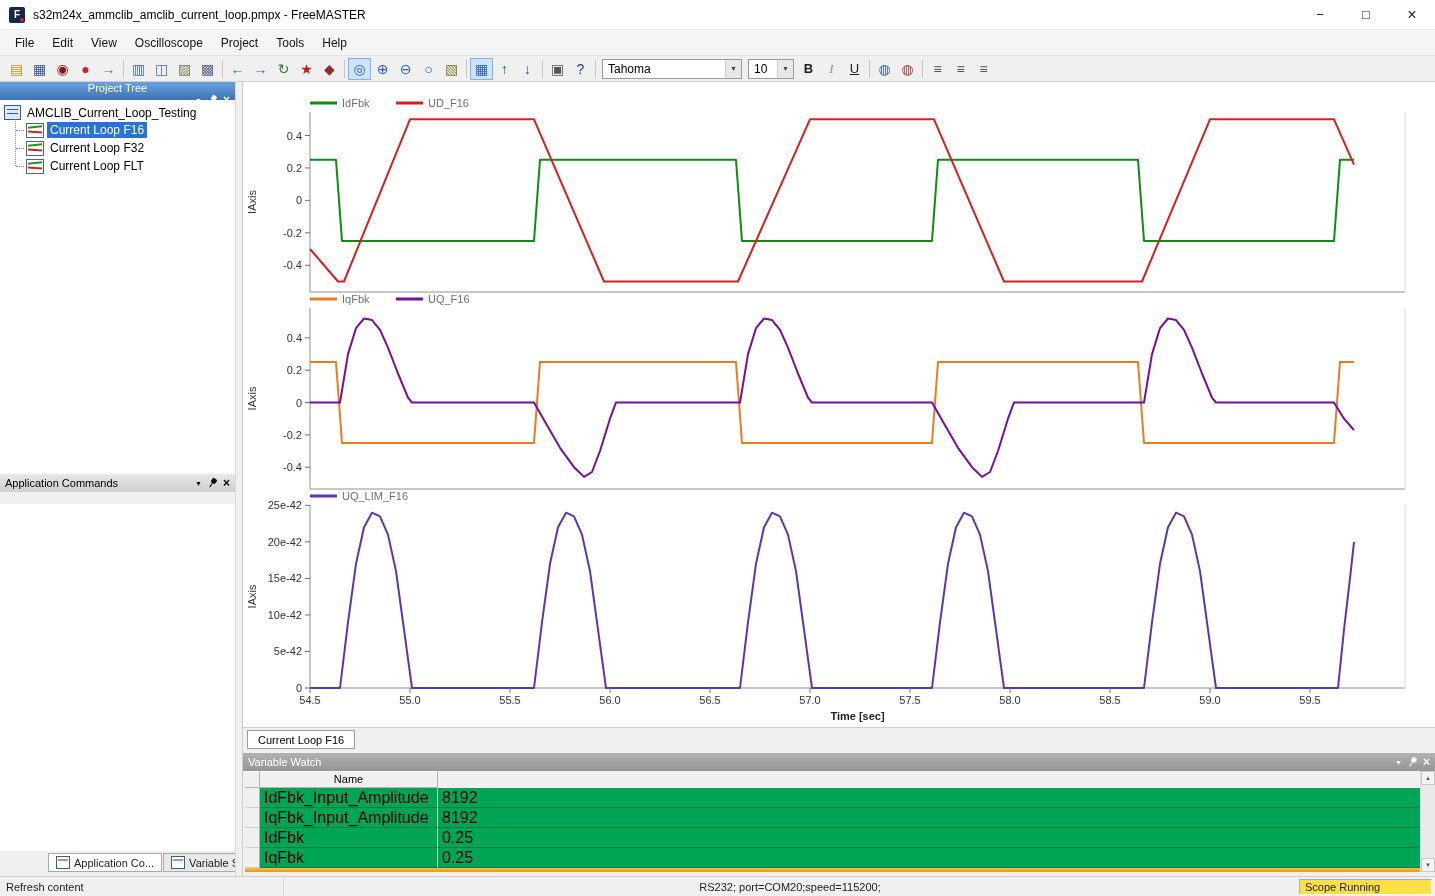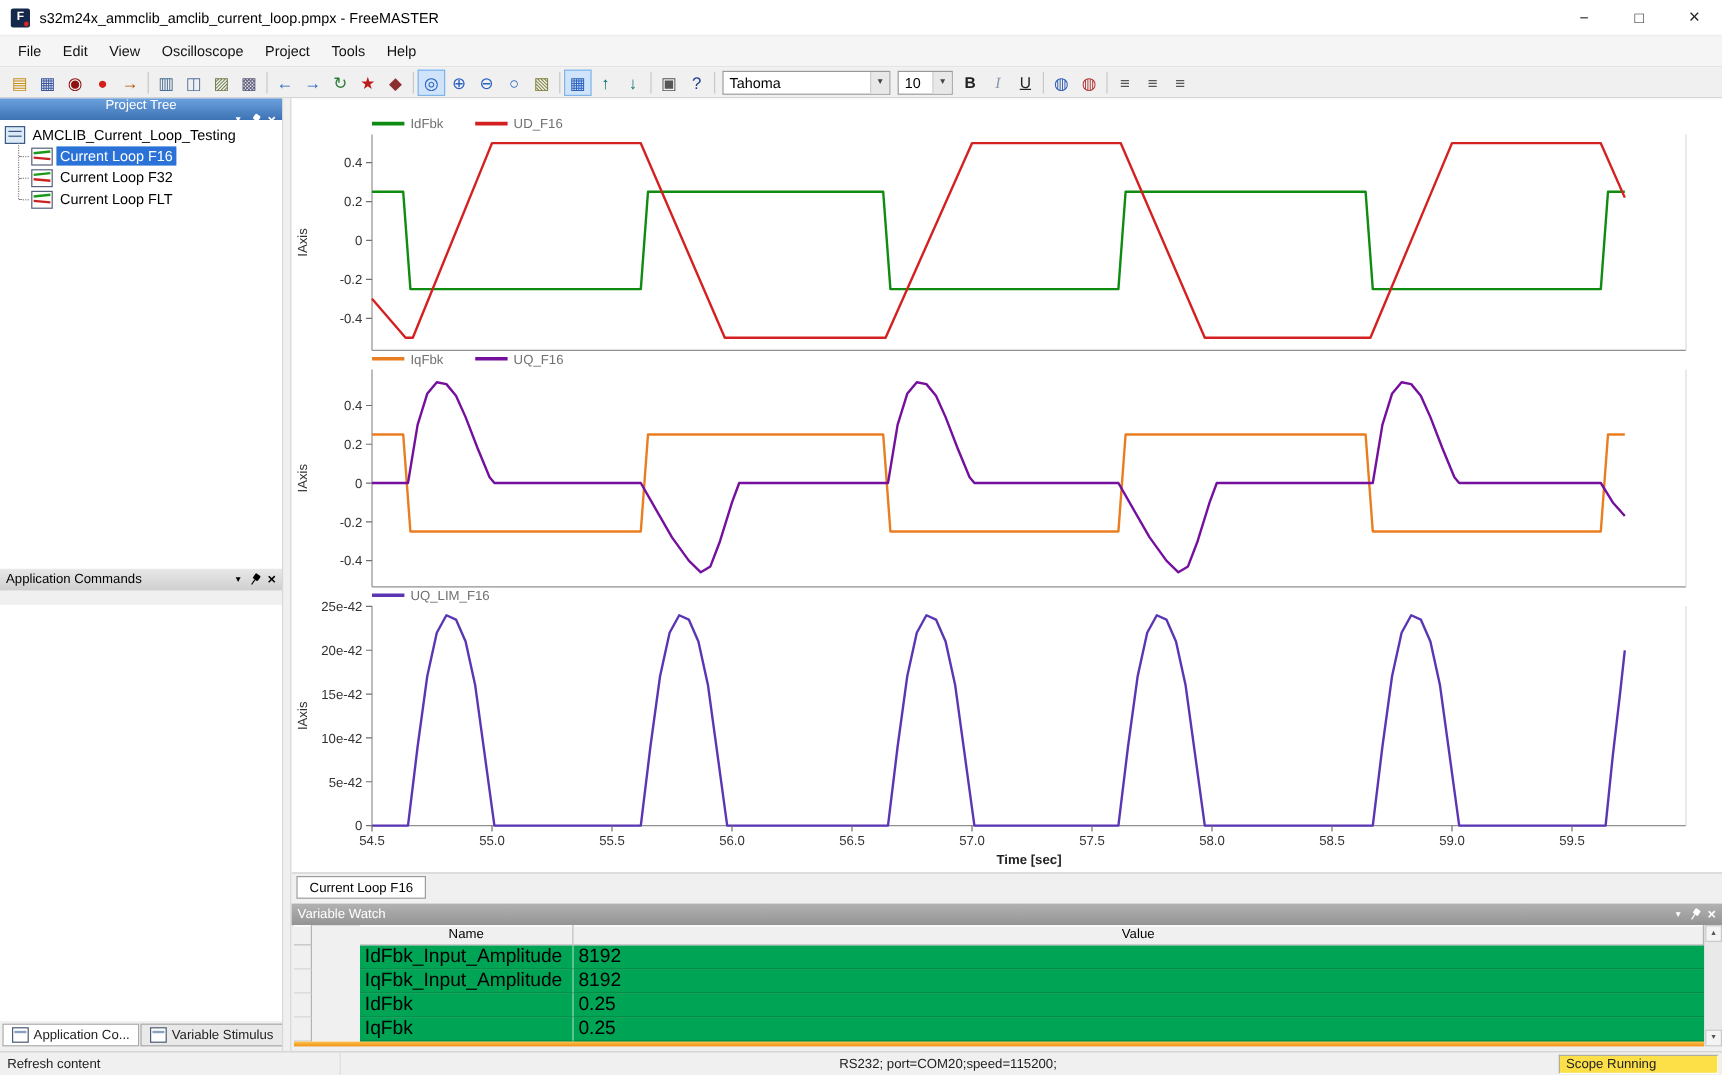--- a/index.html
+++ b/index.html
@@ -56,41 +56,41 @@
   .tree-item::before{content:"";position:absolute;left:1px;top:9px;width:8px;border-top:1px dotted #888;}
   .scope-icon{width:16px;height:13px;border:1px solid #55607a;background:#fff;position:relative;flex:none;}
   .scope-icon i{position:absolute;left:1px;right:1px;display:block;height:0;border-top:2px solid;}
   .scope-icon .sg{top:2px;border-color:#1a9a1a;transform:rotate(-6deg);}
   .scope-icon .sr{top:7px;border-color:#cc2222;transform:rotate(5deg);}
   .tree-label{padding:1px 3px;color:#000;white-space:nowrap;}
   .ac-header{position:absolute;left:0;top:392px;width:100%;}
   .ac-body{position:absolute;left:0;top:422px;width:100%;height:347px;background:#fff;}
   .lp-tabs{position:absolute;left:0;top:769px;width:100%;height:25px;background:#f0f0f0;display:flex;align-items:flex-start;padding:2px 0 0 2px;box-sizing:border-box;gap:1px;}
   .lp-tab{height:19px;display:flex;align-items:center;gap:4px;padding:0 7px;font-size:11px;border:1px solid #a9a9a9;background:#e9e9e9;color:#222;box-sizing:border-box;white-space:nowrap;}
-  .lp-tab.active{background:#fff;}
+  .lp-tab.active{background:#fff;margin-left:46px;}
   .mini-icon{width:12px;height:11px;border:1px solid #4a5a74;background:#fff;position:relative;flex:none;}
   .mini-icon::before{content:"";position:absolute;left:1px;right:1px;top:2px;height:2px;background:#8aa0c0;}
 
   .splitter{position:absolute;left:235px;top:82px;width:8px;height:794px;background:#f0f0f0;border-left:1px solid #d8d8d8;border-right:1px solid #cdcdcd;box-sizing:border-box;}
 
   
   .main{position:absolute;left:243px;top:82px;width:1192px;height:794px;background:#f0f0f0;}
   .scope-area{position:absolute;left:0;top:0;width:1192px;height:645px;background:#fff;}
   .scope-tabbar{position:absolute;left:0;top:645px;width:100%;height:26px;background:#f0f0f0;border-top:1px solid #d0d0d0;padding:2px 0 0 4px;box-sizing:border-box;display:flex;}
   .scope-tab{height:19px;padding:0 10px;background:#fff;border:1px solid #9c9c9c;font-size:11px;display:flex;align-items:center;box-sizing:border-box;}
   svg text{font-family:"Liberation Sans",sans-serif;}
 
   
   .vw{position:absolute;left:0;top:671px;width:100%;height:123px;background:#f0f0f0;}
   .vw-header{position:absolute;left:0;top:0;width:100%;}
   .vw-grid{position:absolute;left:0;top:18px;right:15px;padding-left:2px;}
   .vw-hrow{display:flex;height:17px;}
   .vw-hcell{background:#f0f0f0;border-right:1px solid #b3b3b3;border-bottom:1px solid #b3b3b3;box-shadow:inset 0 1px 0 #fff;font-size:11px;display:flex;align-items:center;justify-content:center;color:#000;box-sizing:border-box;}
   .c0{width:15px;flex:none;}
-  .cname{width:178px;flex:none;margin-left:40px;}
+  .cname{width:178px;flex:none;}
   .cval{flex:1;}
   .vw-row{display:flex;height:20px;font-size:16px;}
   .vw-row .c0{background:#f0f0f0;border-right:1px solid #b3b3b3;border-bottom:1px solid #cfcfcf;box-sizing:border-box;}
   .vw-cell{display:flex;align-items:center;padding-left:4px;color:#000;border-bottom:1px solid #00813f;box-sizing:border-box;overflow:hidden;white-space:nowrap;}
   .vw-cell.cname{border-right:1px solid rgba(255,255,255,0.6);}
   .orange-bar{position:absolute;left:2px;right:15px;top:115px;height:4px;background:linear-gradient(#ffc24d,#ef9214);}
   .vw-scroll{position:absolute;right:0;top:18px;width:15px;height:101px;background:#ededed;border-left:1px solid #dcdcdc;display:flex;flex-direction:column;box-sizing:border-box;}
   .vs-btn{height:14px;display:flex;align-items:center;justify-content:center;font-size:6px;color:#555;background:#f4f4f4;border:1px solid #c9c9c9;box-sizing:border-box;flex:none;}
   .vs-track{flex:1;background:#e9e9e9;}
 
@@ -342,21 +342,20 @@
         <span class="ph-icons">
           <span class="ph-chevron" data-name="chevron-down-icon">▼</span>
           <span class="pin" data-name="pin-icon"></span>
           <span class="ph-close" data-name="close-icon">×</span>
         </span>
       </div>
       <div class="vw-grid" data-name="variable-watch-grid">
           <div class="vw-hrow" data-name="watch-header-row">
             <div class="vw-hcell c0" data-name="row-selector-header"></div>
             <div class="vw-hcell cname" data-name="column-header-name">Name</div>
-            <div class="vw-hcell cval" data-name="column-header-value">Value</div>
           </div>
           <div class="vw-row" data-name="watch-row">
             <div class="c0" data-name="row-selector"></div>
             <div class="vw-cell cname" data-name="watch-name-cell" style="background: rgb(0, 164, 85); border-bottom-color: rgb(0, 129, 63);">IdFbk_Input_Amplitude</div>
             <div class="vw-cell cval" data-name="watch-value-cell" style="background: rgb(0, 164, 85); border-bottom-color: rgb(0, 129, 63);">8192</div>
           </div>
           <div class="vw-row" data-name="watch-row">
             <div class="c0" data-name="row-selector"></div>
             <div class="vw-cell cname" data-name="watch-name-cell" style="background: rgb(0, 164, 85); border-bottom-color: rgb(0, 129, 63);">IqFbk_Input_Amplitude</div>
             <div class="vw-cell cval" data-name="watch-value-cell" style="background: rgb(0, 164, 85); border-bottom-color: rgb(0, 129, 63);">8192</div>

